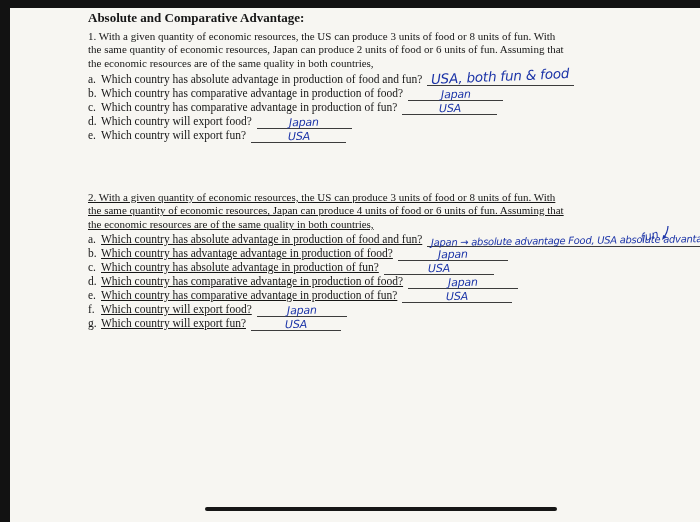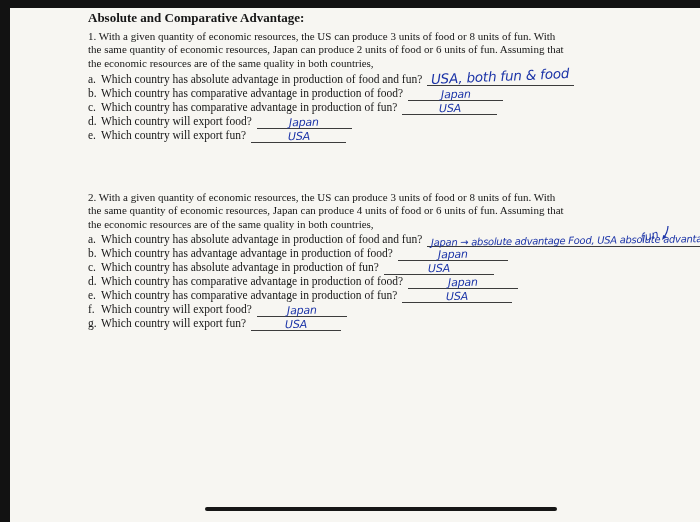--- a/index.html
+++ b/index.html
@@ -56,21 +56,21 @@
     font-size: 10px;
     letter-spacing: -0.3px;
     transform: rotate(-0.8deg) translateY(1px);
     white-space: nowrap;
   }
   .w120 { min-width: 120px; }
   .w95  { min-width: 95px; }
   .w90  { min-width: 90px; }
   .w110 { min-width: 110px; }
   .w60  { min-width: 60px; }
-  .q2-block { margin-top: 48px; }
+  .q2-block { margin-top: 48px; text-decoration: underline; }
   .q3-line { margin-top: 78px; font-size: 11.5px; }
   .bottom-rule {
     position: absolute; left: 205px; top: 507px;
     width: 352px; height: 4px; background: #161616; border-radius: 2px;
   }
   .margin-note {
     position: absolute; left: 641px; top: 228px;
     color: #1d35a8;
     font-family: "DejaVu Sans", sans-serif;
     font-style: italic;

